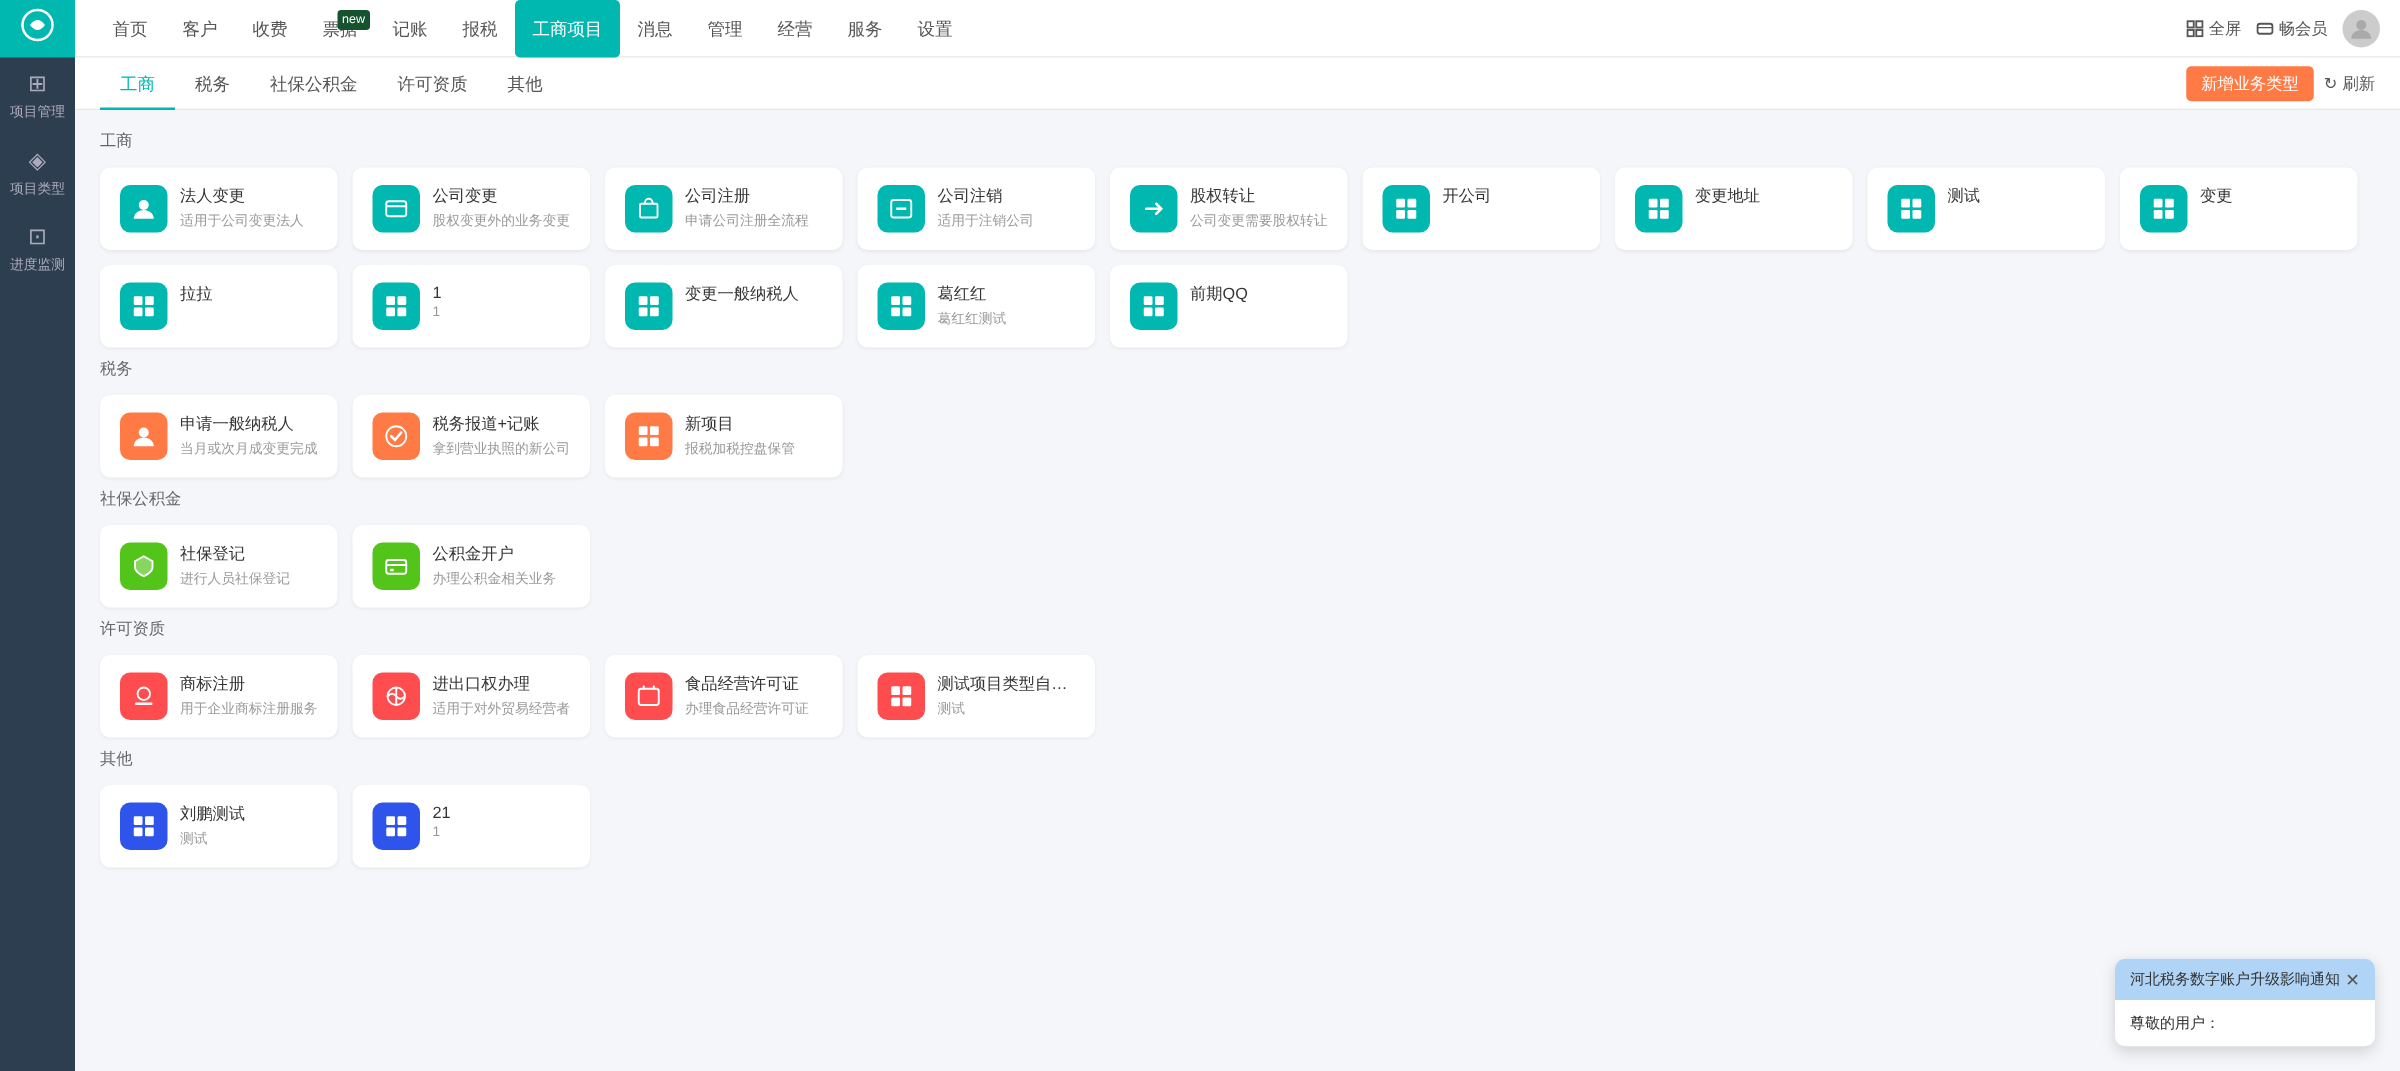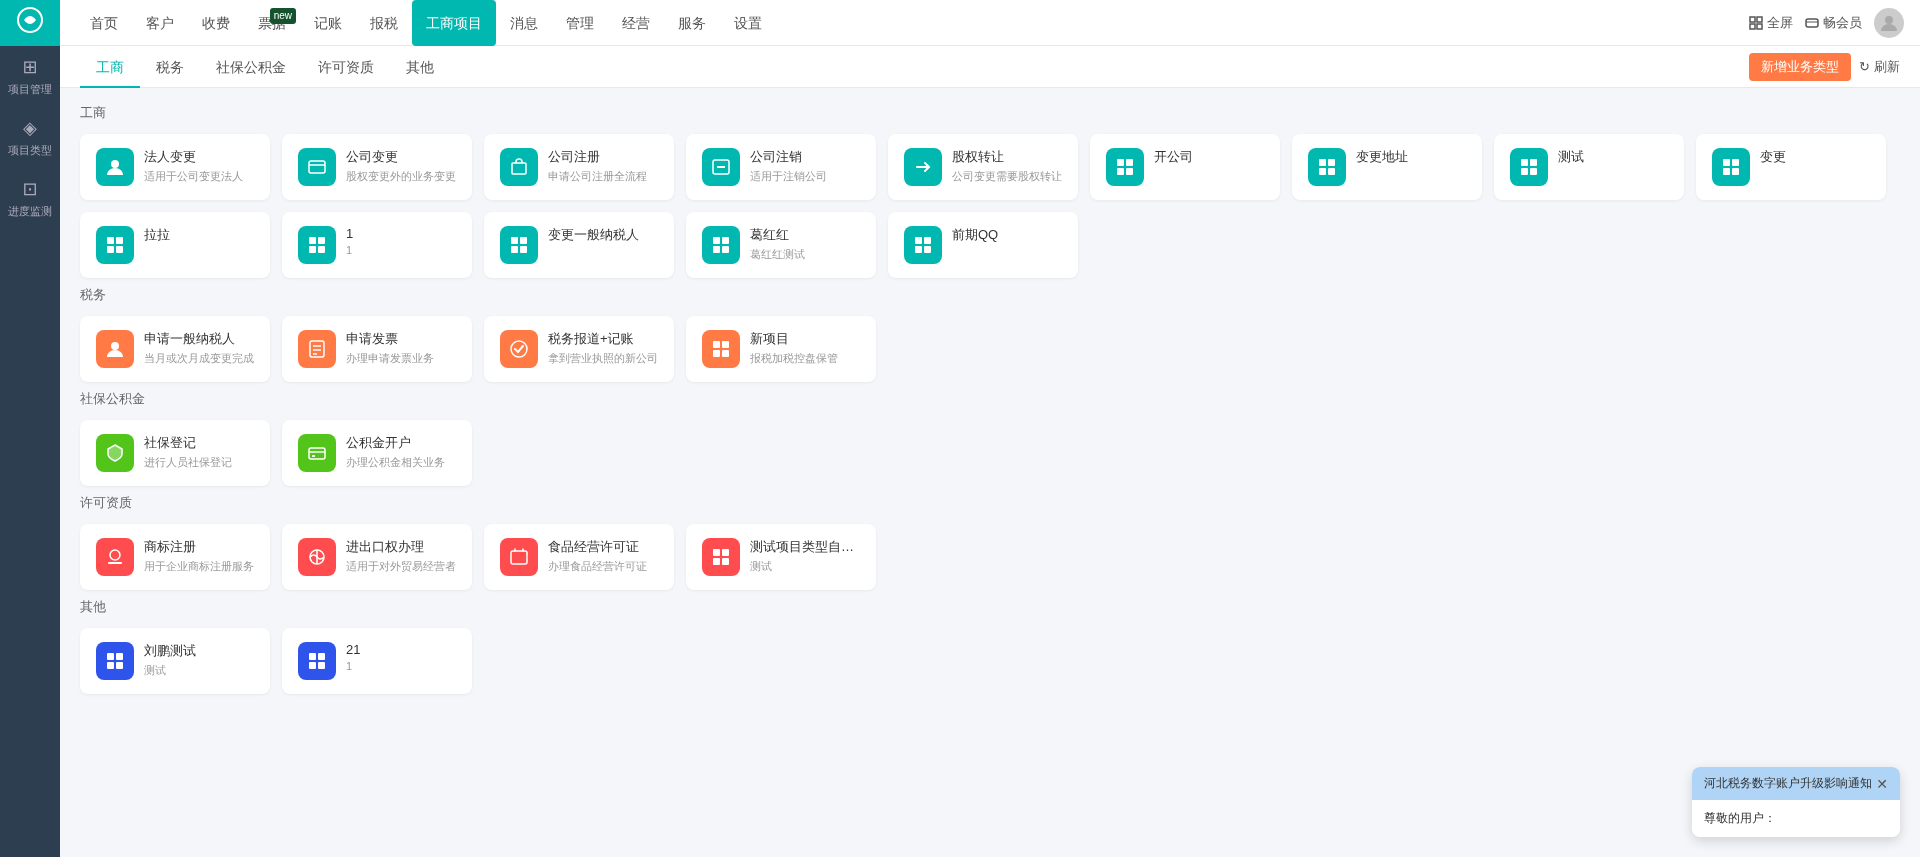--- a/index.html
+++ b/index.html
@@ -519,34 +519,20 @@
                 </svg>
               </div>
               <div class="card-info">
                 <div class="card-title">申请一般纳税人</div>
                 <div class="card-desc">当月或次月成变更完成</div>
               </div>
             </div>
             <div class="card">
               <div class="card-icon" style="background: rgb(255, 122, 69);">
                 <svg width="20" height="20" viewBox="0 0 20 20" fill="none">
-                  <rect x="3" y="2" width="14" height="16" rx="2" stroke="white" stroke-width="1.5" fill="none"></rect>
-                  <line x1="6" y1="7" x2="14" y2="7" stroke="white" stroke-width="1.5"></line>
-                  <line x1="6" y1="11" x2="14" y2="11" stroke="white" stroke-width="1.5"></line>
-                  <line x1="6" y1="15" x2="10" y2="15" stroke="white" stroke-width="1.5"></line>
-                </svg>
-              </div>
-              <div class="card-info">
-                <div class="card-title">申请发票</div>
-                <div class="card-desc">办理申请发票业务</div>
-              </div>
-            </div>
-            <div class="card">
-              <div class="card-icon" style="background: rgb(255, 122, 69);">
-                <svg width="20" height="20" viewBox="0 0 20 20" fill="none">
                   <circle cx="10" cy="10" r="8" stroke="white" stroke-width="1.5"></circle>
                   <path d="M6 10 L9 13 L14 7" stroke="white" stroke-width="2" stroke-linecap="round" fill="none"></path>
                 </svg>
               </div>
               <div class="card-info">
                 <div class="card-title">税务报道+记账</div>
                 <div class="card-desc">拿到营业执照的新公司</div>
               </div>
             </div>
             <div class="card">

